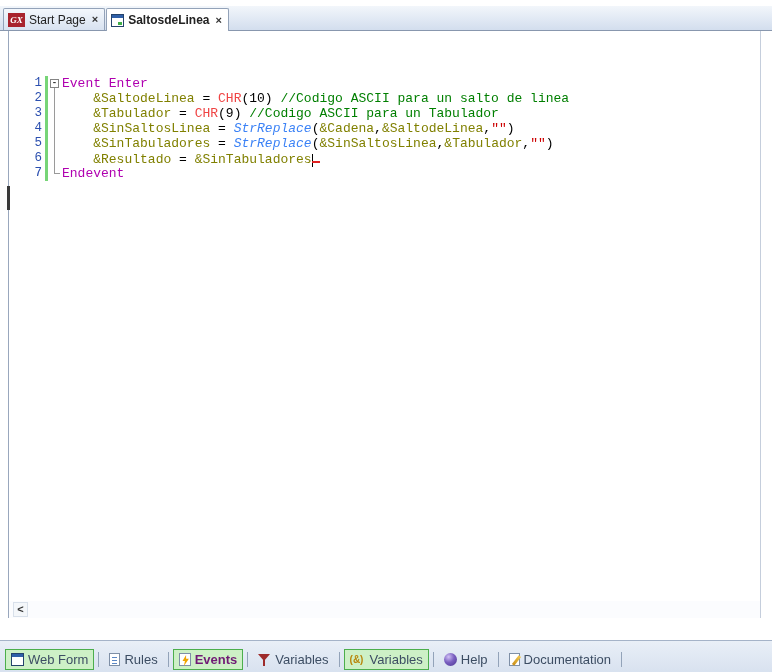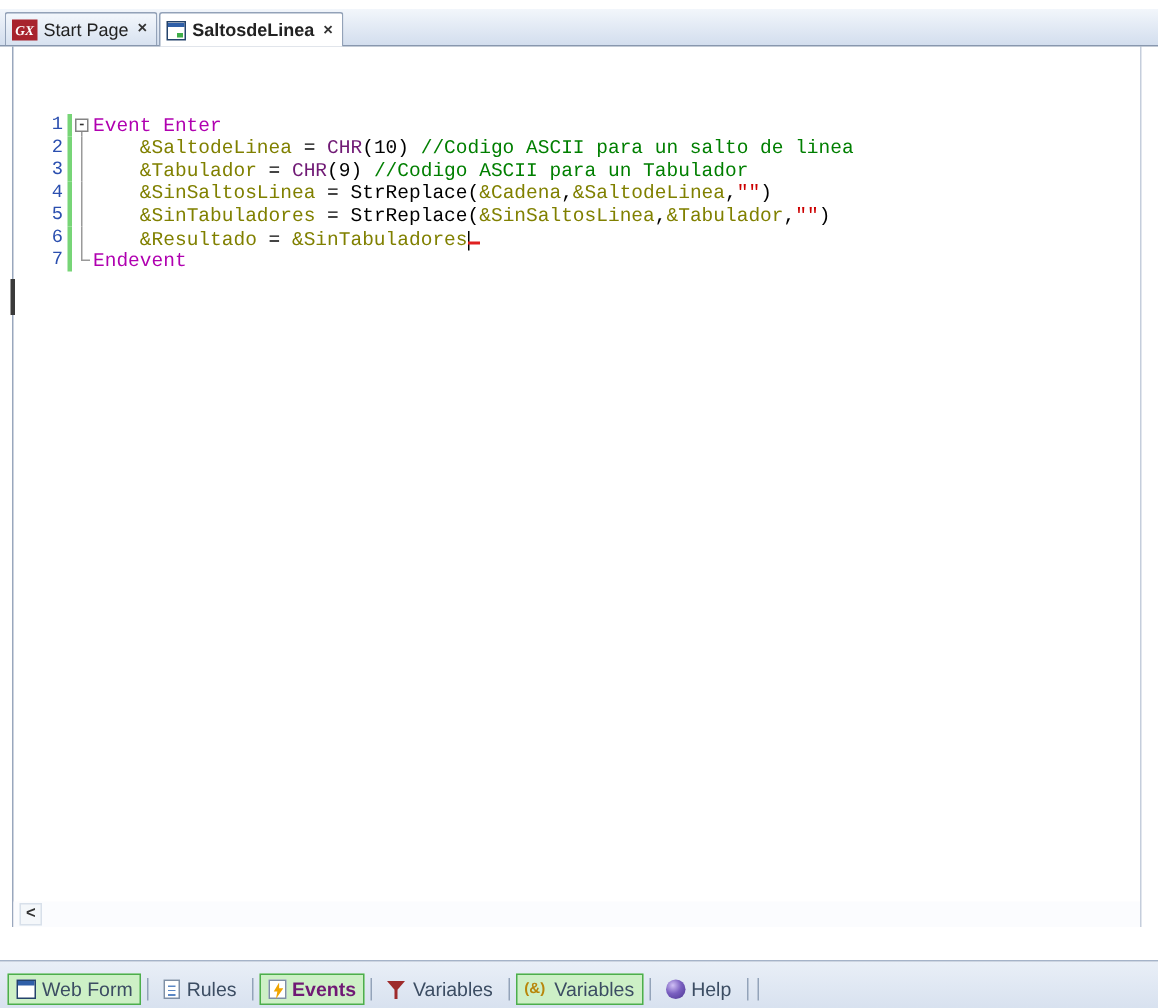--- a/index.html
+++ b/index.html
@@ -60,22 +60,22 @@
     font:bold 9px/7px "Liberation Mono", monospace; text-align:center;
   }
   .fold-tail  { position:absolute; left:6px; top:12px; bottom:0; width:1px; background:#9a9a9a; }
   .fold-line  { position:absolute; left:6px; top:0; bottom:0; width:1px; background:#9a9a9a; }
   .fold-top   { position:absolute; left:6px; top:0; height:8px; width:1px; background:#9a9a9a; }
   .fold-corner{ position:absolute; left:6px; top:7px; width:6px; height:1px; background:#9a9a9a; }
 
   .code-text { flex:none; }
   .tok-kw  { color:#B000B0; }
   .tok-var { color:#808000; }
-  .tok-fnr { color:#701a75; }
-  .tok-fnb { color:#000000; }
+  .tok-fnr { color:#ef4444; }
+  .tok-fnb { color:#3b82f6;font-style:italic; }
   .tok-str { color:#CC0000; }
   .tok-com { color:#007F00; }
   .tok-pl  { color:#000000; }
   .caret   { display:inline-block; width:1px; height:13px; background:#000; vertical-align:text-bottom; }
   .redmark { display:inline-block; width:8px; height:12px; border-bottom:2px solid #E02020; margin-left:-1px; }
 
   .hscroll {
     position:absolute; left:0; right:0; bottom:0; height:17px;
     background:#FBFCFE; display:flex; align-items:center;
   }
@@ -190,14 +190,18 @@
     <span class="part hl">
       <span class="picon variables-icon"></span>
       <span class="part-label">Variables</span>
     </span>
     <span class="psep"></span>
     <span class="part">
       <span class="picon help-icon"></span>
       <span class="part-label">Help</span>
     </span>
     <span class="psep"></span>
+    <span class="part">
+      <span class="picon documentation-icon"></span>
+      <span class="part-label">Documentation</span>
+    </span>
     <span class="psep"></span>
   </div>
 
 </body></html>

